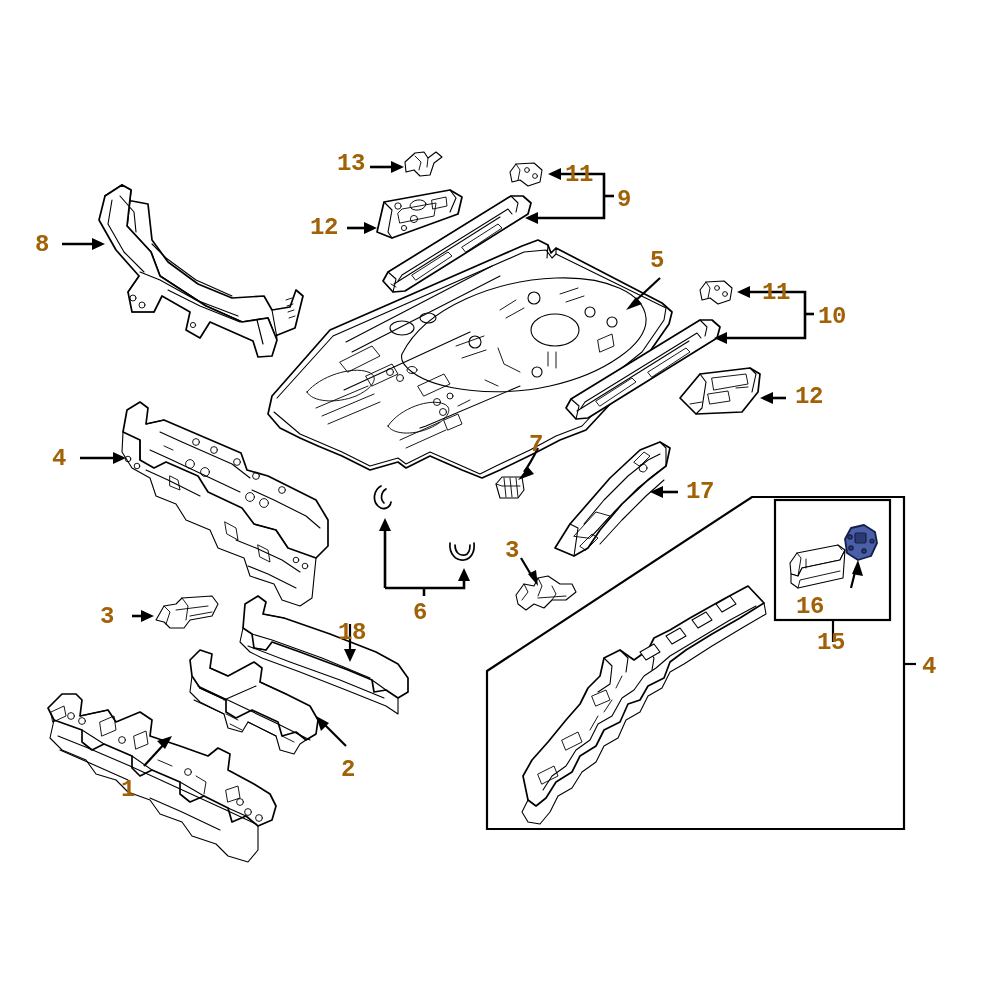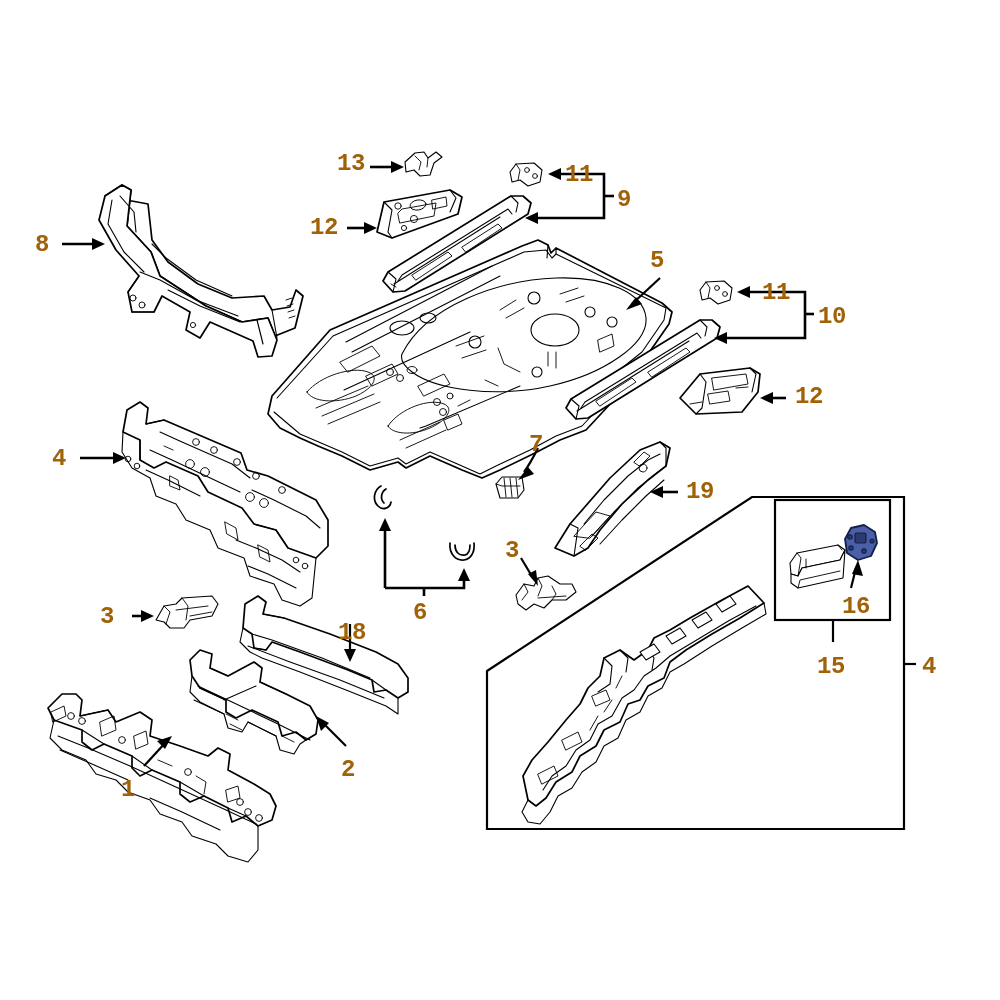--- a/index.html
+++ b/index.html
@@ -491,18 +491,18 @@
   <div class="callout" style="left:529px; top:433px;">7</div>
   <div class="callout" style="left:35px;  top:233px;">8</div>
   <div class="callout" style="left:617px; top:188px;">9</div>
   <div class="callout" style="left:818px; top:305px;">10</div>
   <div class="callout" style="left:565px; top:163px;">11</div>
   <div class="callout" style="left:762px; top:281px;">11</div>
   <div class="callout" style="left:310px; top:216px;">12</div>
   <div class="callout" style="left:795px; top:385px;">12</div>
   <div class="callout" style="left:337px; top:152px;">13</div>
   <div class="callout" style="left:922px; top:655px;">4</div>
-  <div class="callout" style="left:817px; top:655px;">15</div>
-  <div class="callout" style="left:842px; top:595px;">16</div>
-  <div class="callout" style="left:686px; top:480px;">19</div>
+  <div class="callout" style="left:817px; top:631px;">15</div>
+  <div class="callout" style="left:796px; top:595px;">16</div>
+  <div class="callout" style="left:686px; top:480px;">17</div>
   <div class="callout" style="left:338px; top:621px;">18</div>
 
 </div>
 
 </body></html>

